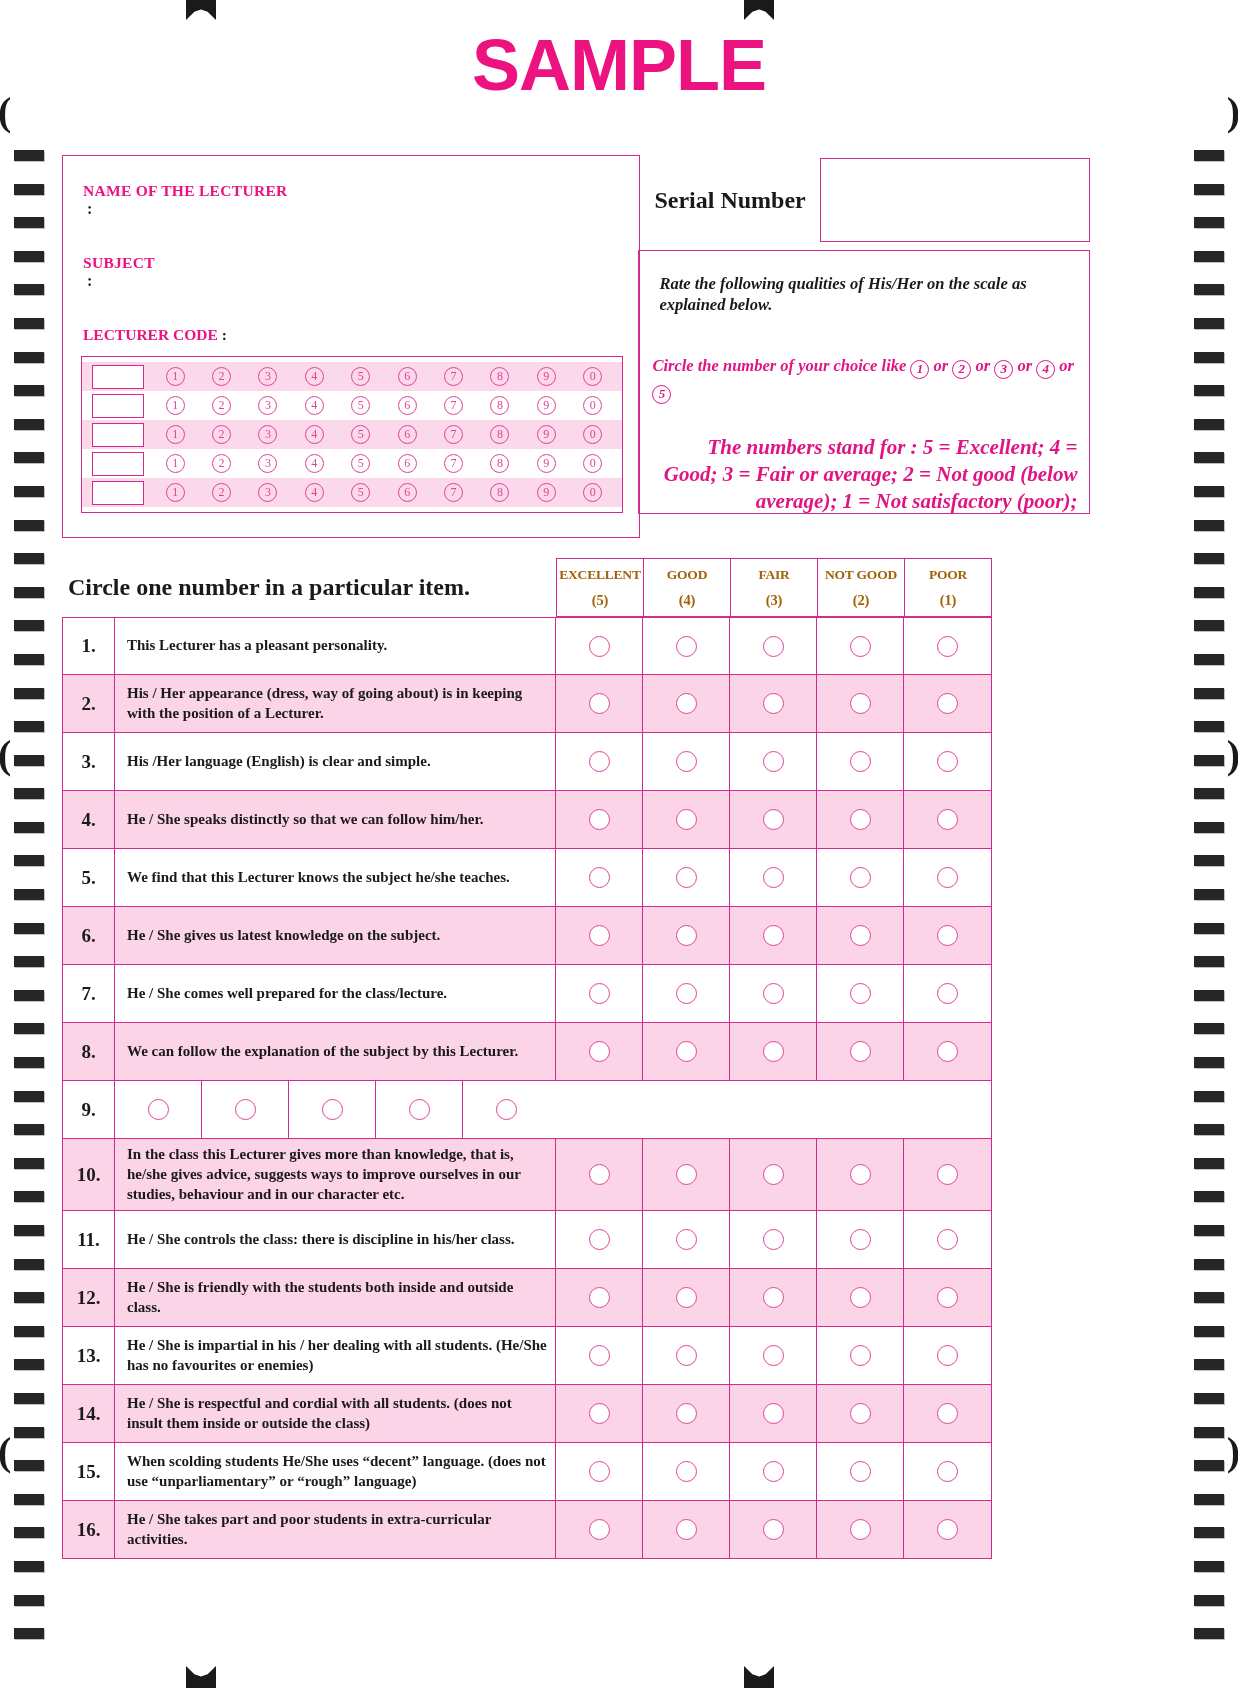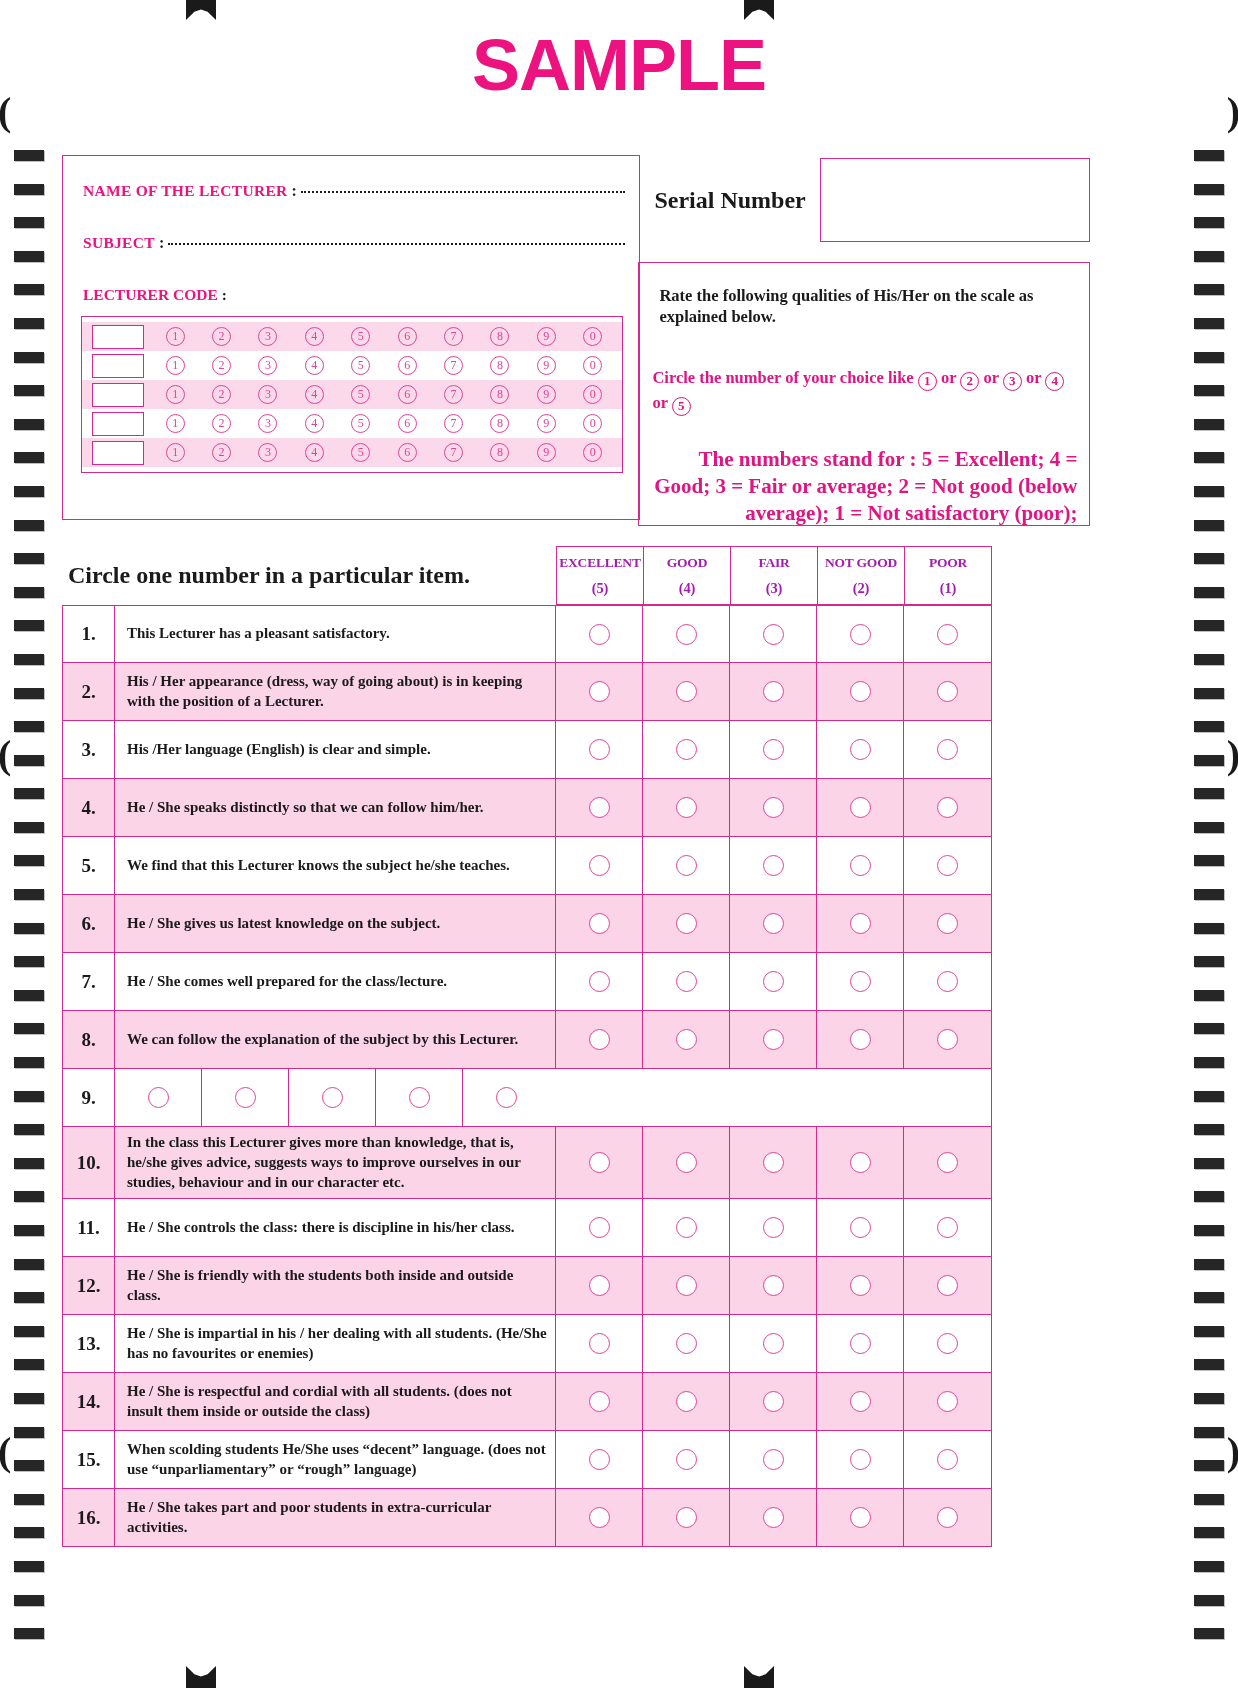--- a/index.html
+++ b/index.html
@@ -70,20 +70,21 @@
     border: 1.6px solid #d42a8c;
     padding: 26px 0 24px 0;
     min-height: 365px;
   }
   .field-line {
     display: flex;
     align-items: baseline;
     padding: 0 14px 0 20px;
     margin-bottom: 34px;
     white-space: nowrap;
+    flex-direction: column;
   }
   .field-label {
     color: #ec1280;
     font-weight: bold;
     font-size: 15.5px;
     letter-spacing: .3px;
     font-family: "Liberation Serif", serif;
   }
   .field-colon { color:#1a1a1a; font-weight:bold; font-size:16px; padding:0 4px; }
   .dotted {
@@ -152,23 +153,24 @@
   }
   .serial-field {
     flex: 1;
     height: 84px;
     border: 1.6px solid #d42a8c;
     background: #fff;
   }
 
   .rate-box {
     border: 1.6px solid #d42a8c;
-    margin-top: 17px;
+    margin-top: 5px;
     height: 264px;
     padding: 22px 12px 0 20px;
+    font-style: italic;
   }
   .rate-p1 {
     font-weight: bold;
     font-size: 16.5px;
     color: #1a1a1a;
     line-height: 1.3;
     margin-bottom: 38px;
   }
   .rate-p2 {
     font-weight: bold;
@@ -210,21 +212,21 @@
     align-items: center;
   }
   .rate-cols { display: flex; border: 1.6px solid #d42a8c; border-right: none; }
   .rate-col-head {
     width: 87px;
     border-right: 1.6px solid #d42a8c;
     text-align: center;
     padding: 8px 2px 7px;
     font-size: 13.5px;
     font-weight: bold;
-    color: #a21caf;
+    color: #a16207;
     letter-spacing: -0.2px;
   }
   .rate-col-head .num { display:block; margin-top: 9px; font-size: 14.5px; }
 
   .qrow {
     display: flex;
     border-left: 1.6px solid #d42a8c;
     border-right: 1.6px solid #d42a8c;
     border-bottom: 1.6px solid #d42a8c;
     min-height: 58px;
@@ -508,21 +510,21 @@
           <div class="rate-col-head"><span>EXCELLENT</span><span class="num">(5)</span></div>
           <div class="rate-col-head"><span>GOOD</span><span class="num">(4)</span></div>
           <div class="rate-col-head"><span>FAIR</span><span class="num">(3)</span></div>
           <div class="rate-col-head"><span>NOT GOOD</span><span class="num">(2)</span></div>
           <div class="rate-col-head"><span>POOR</span><span class="num">(1)</span></div>
         </div>
     </div>
     <div id="qbody">
         <div class="qrow first">
           <div class="qnum">1.</div>
-          <div class="qtext">This Lecturer has a pleasant satisfactory.</div>
+          <div class="qtext">This Lecturer has a pleasant personality.</div>
           <div class="qcell">
             <div class="ocircle"></div>
           </div>
           <div class="qcell">
             <div class="ocircle"></div>
           </div>
           <div class="qcell">
             <div class="ocircle"></div>
           </div>
           <div class="qcell">

